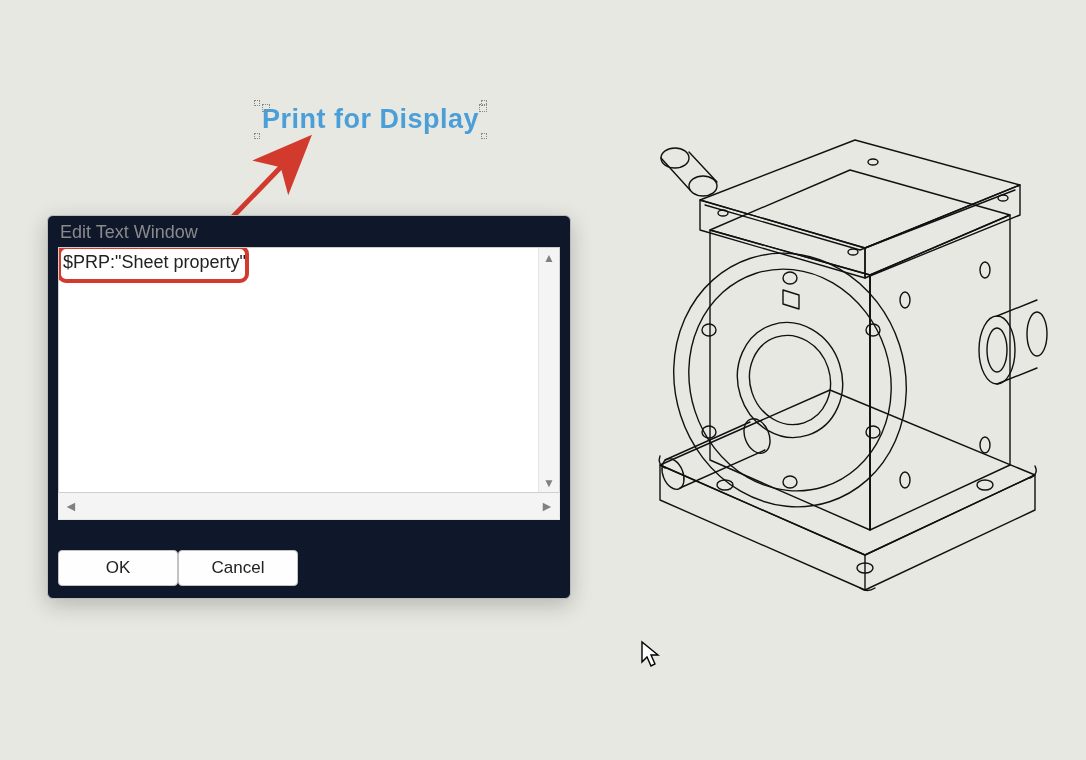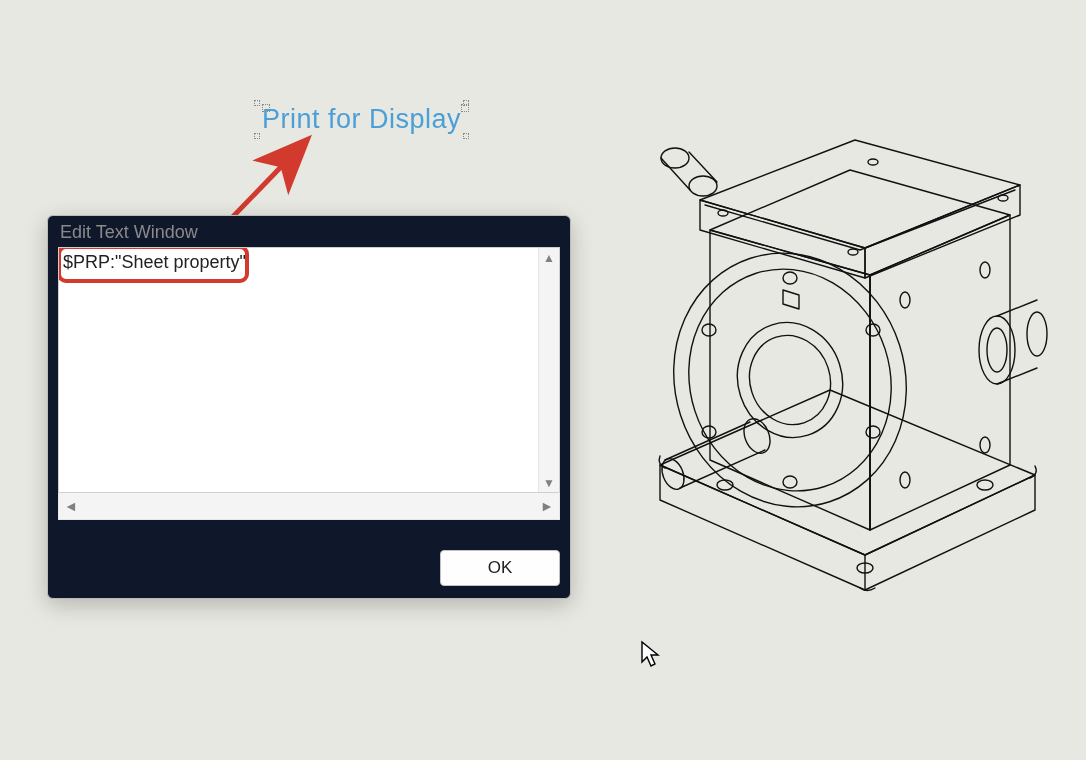--- a/index.html
+++ b/index.html
@@ -13,21 +13,21 @@
     position: relative;
   }
 
   
   .canvas-annotation {
     position: absolute;
     left: 262px;
     top: 104px;
     font-size: 27px;
     color: #4a9fd8;
-    font-weight: 400;
+    font-weight: 700;
     letter-spacing: 0.5px;
   }
   .canvas-annotation::before,
   .canvas-annotation::after {
     content: "";
     position: absolute;
     width: 6px;
     height: 6px;
     border: 1px dotted #888;
     background: transparent;
@@ -138,21 +138,20 @@
     width: 192px;
     height: 38px;
     border: 4px solid #d23a2e;
     border-radius: 9px;
     pointer-events: none;
     box-sizing: border-box;
   }
 
   .dialog-footer {
     display: flex;
-    justify-content: flex-end;
     gap: 0;
     padding: 10px 10px 12px 10px;
   }
   .dlg-btn {
     width: 120px;
     height: 36px;
     background: #fefefe;
     border: 1px solid #c2c2c2;
     border-radius: 4px;
     font-size: 17px;
@@ -212,20 +211,21 @@
       </div>
     </div>
     <div class="h-scrollbar">
       <div class="scroll-btn">◄</div>
       <div class="scroll-btn">►</div>
     </div>
   </div>
 
   <div class="dialog-footer">
     <button class="dlg-btn">OK</button>
+    <button class="dlg-btn">Cancel</button>
   </div>
 </div>
 
 <svg class="model-svg" viewBox="0 0 460 580">
   <g stroke="#111" stroke-width="1.4" fill="none" stroke-linejoin="round" stroke-linecap="round">
 
     <path d="M55 470 L260 560 L430 480 L430 445 L260 525 L55 435 Z"></path>
     <path d="M55 435 L260 525 L430 445 L225 360 Z"></path>
     <path d="M260 525 L260 560"></path>
 

